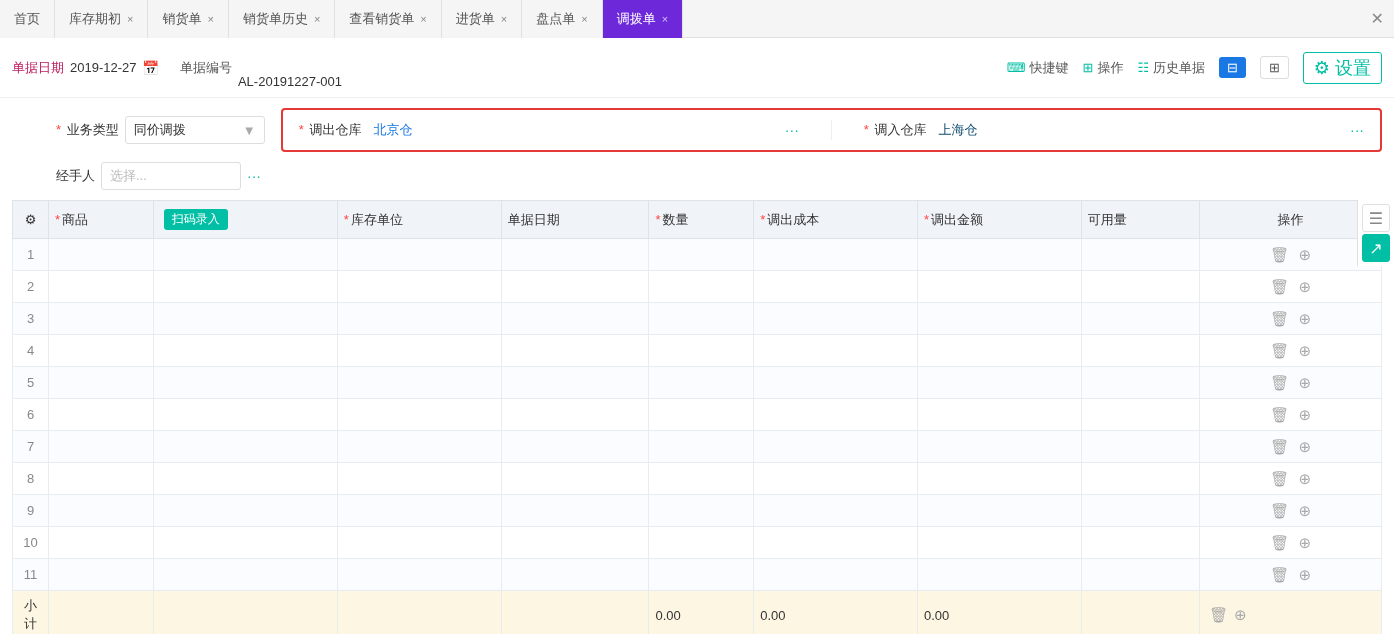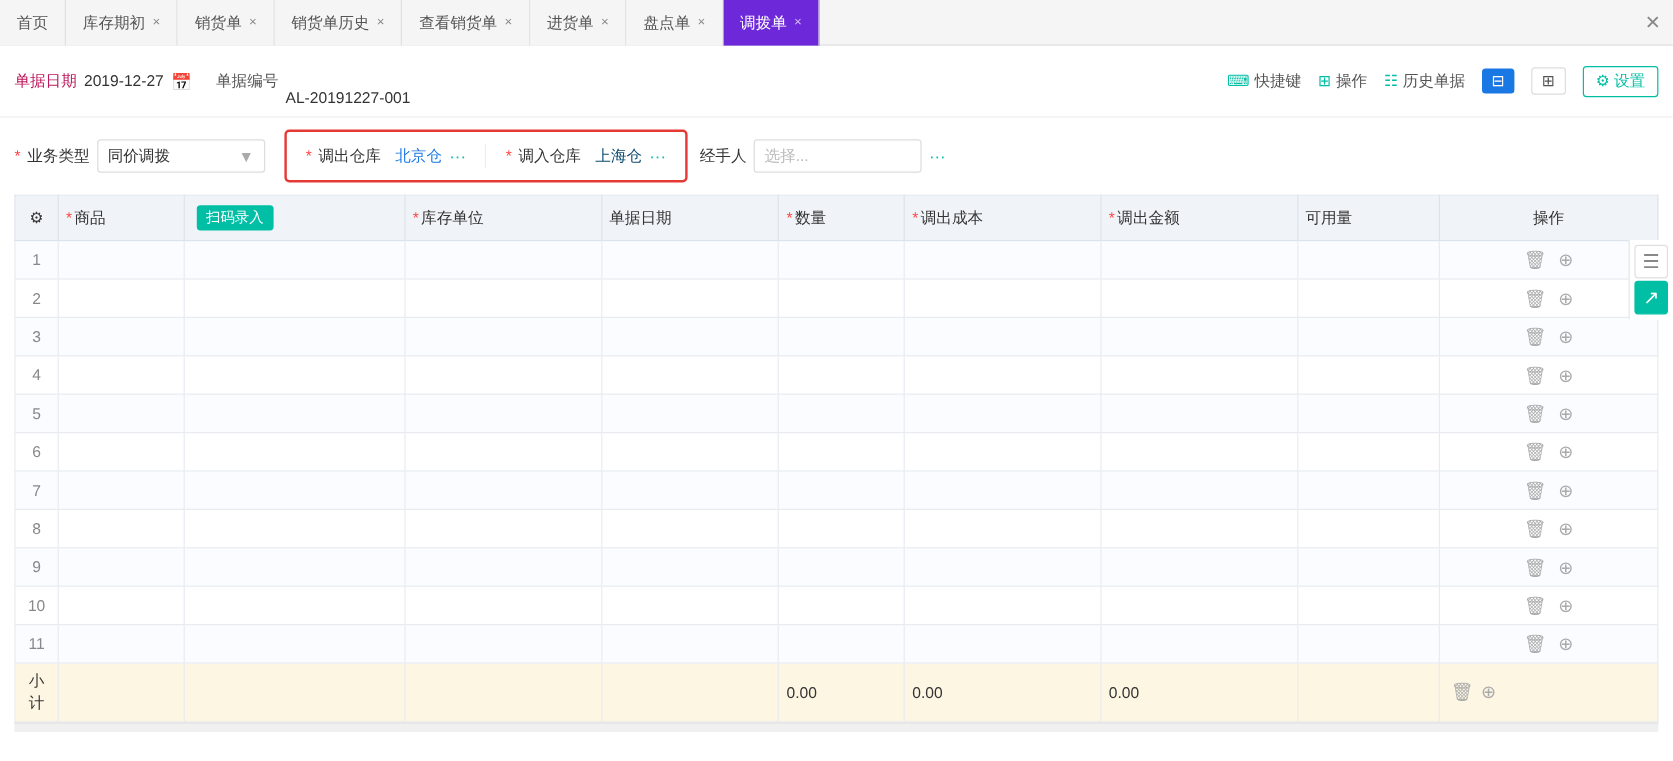--- a/index.html
+++ b/index.html
@@ -78,38 +78,39 @@
       cursor: pointer;
     }
     .icon-teal { color: #00bfa5; }
     .btn-setting {
       background: #fff;
       border: 1px solid #00bfa5;
       color: #00bfa5;
       padding: 3px 10px;
       border-radius: 3px;
       cursor: pointer;
-      font-size: 13px;
+      font-size: 18px;
     }
     .btn-layout {
       background: #1a78e5;
       border: none;
       color: #fff;
       padding: 3px 8px;
       border-radius: 3px;
       cursor: pointer;
       font-size: 13px;
     }
 
     
     .form-area {
       padding: 10px 12px;
       display: flex;
-      flex-direction: row;
+      flex-direction: column;
       gap: 10px;
+      margin-left: 44px;
     }
     .form-row {
       display: flex;
       align-items: center;
       gap: 16px;
     }
     .field-group {
       display: flex;
       align-items: center;
       gap: 6px;
@@ -139,21 +140,21 @@
     }
 
     
     .warehouse-section {
       border: 2px solid #e53935;
       border-radius: 4px;
       padding: 10px 16px;
       flex: 1;
       display: flex;
       align-items: center;
-      gap: 0;
+      gap: 16px;
     }
     .warehouse-field {
       display: flex;
       align-items: center;
       flex: 1;
       gap: 6px;
     }
     .warehouse-sep {
       width: 1px;
       height: 20px;

